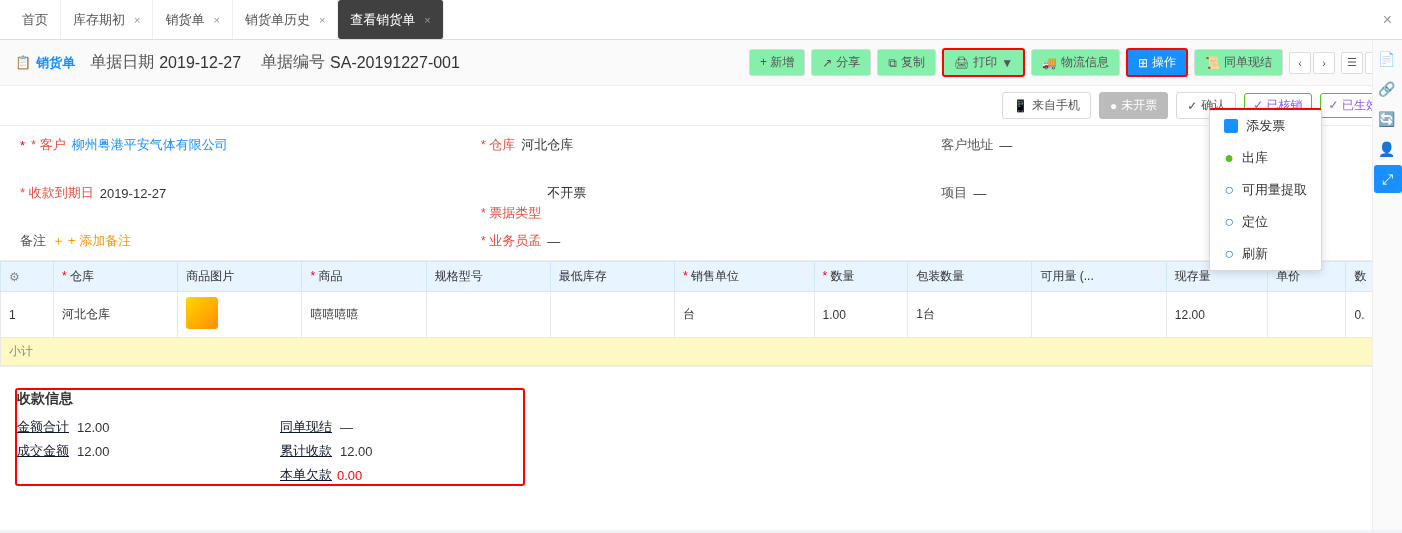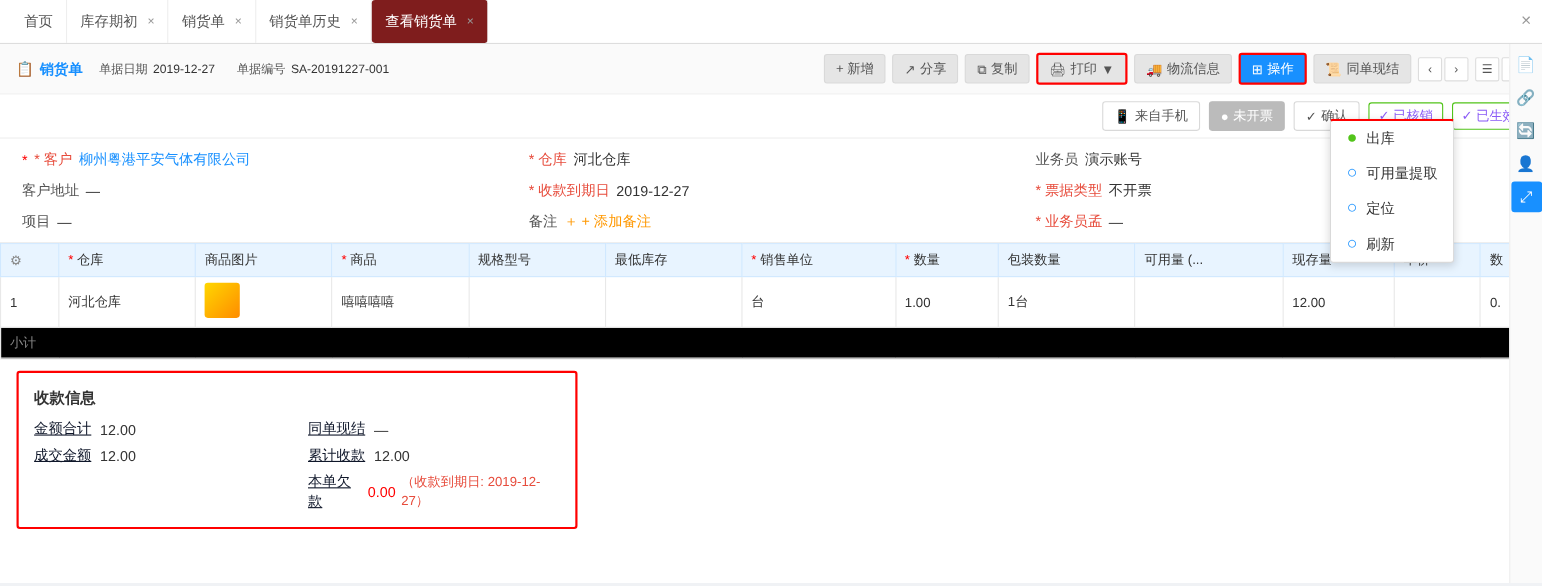--- a/index.html
+++ b/index.html
@@ -11,48 +11,48 @@
       background: #fff; border-bottom: 1px solid #ddd;
       padding: 0 10px; height: 40px; position: relative;
     }
     .tab-item {
       display: flex; align-items: center; gap: 5px;
       padding: 0 12px; height: 100%; cursor: pointer;
       font-size: 13px; color: #555; border-right: 1px solid #eee;
     }
     .tab-close { color: #999; font-size: 11px; cursor: pointer; margin-left: 4px; }
     .tab-item.highlight {
-      background: #7f1d1d; color: #fff; border-radius: 3px; padding: 4px 12px;
+      background: #404040; color: #fff; border-radius: 3px; padding: 4px 12px;
     }
     .tab-bar-close {
       margin-left: auto; font-size: 16px; cursor: pointer; color: #999;
     }
 
     
     .main-content {
       background: #fff; margin: 0; padding: 0;
       min-height: 490px; position: relative;
     }
 
     
     .doc-header {
       display: flex; align-items: center; gap: 15px;
       padding: 8px 15px; border-bottom: 1px solid #eee;
       background: #fafafa;
     }
     .doc-title { display: flex; align-items: center; gap: 5px; font-weight: bold; color: #1890ff; }
-    .doc-meta { display: flex; align-items: center; gap: 20px; font-size: 11px; color: #555; }
+    .doc-meta { display: flex; align-items: center; gap: 20px; font-size: 16px; color: #555; }
     .doc-meta span { display: flex; align-items: center; gap: 5px; }
     .toolbar-right {
       margin-left: auto; display: flex; align-items: center; gap: 6px;
     }
     .btn {
       display: inline-flex; align-items: center; gap: 4px;
       padding: 4px 10px; border: 1px solid #d9d9d9; border-radius: 3px;
-      background: #e5e5e5; cursor: pointer; font-size: 12px; color: #555;
+      background: #86efac; cursor: pointer; font-size: 12px; color: #555;
     }
     .btn-operate {
       background: #1890ff; color: #fff; border-color: #1890ff;
       border: 2px solid red;
     }
     .btn-tag-green {
       background: #fff; color: #8b5cf6; border: 1px solid #52c41a;
       border-radius: 3px; padding: 3px 8px; font-size: 12px;
     }
 
@@ -86,33 +86,33 @@
     th {
       background: #e8f4ff; border: 1px solid #d0e8ff;
       padding: 6px 8px; text-align: left; font-weight: normal; color: #333;
       white-space: nowrap;
     }
     th .required { color: red; }
     td {
       border: 1px solid #e8e8e8; padding: 5px 8px;
       background: #fff;
     }
-    tr.subtotal td { background: #000000; color: #888; }
+    tr.subtotal td { background: #fef9c3; color: #888; }
     .settings-icon { color: #888; cursor: pointer; }
 
     
     .product-img {
       width: 32px; height: 32px; background: linear-gradient(135deg, #ffd700, #ff8c00);
       border-radius: 3px; display: inline-block;
     }
 
     
     .payment-section {
-      border: 2px solid red; margin: 10px 15px;
-      padding: 14px; border-radius: 3px; max-width: 510px;
+      border: 2px solid red; margin: 21px 15px;
+      border-radius: 3px; max-width: 510px;
       background: #fff;
     }
     .payment-title { font-weight: bold; font-size: 14px; margin-bottom: 10px; }
     .payment-grid { display: grid; grid-template-columns: 1fr 1fr; gap: 6px 20px; }
     .payment-row { display: flex; align-items: center; gap: 8px; }
     .payment-label { color: #0f172a; text-decoration: underline; }
     .payment-value { color: #333; }
     .payment-value-red { color: red; }
 
     
@@ -255,20 +255,24 @@
       <span>已核销</span>
     </button>
     <button class="btn-tag-green">
       <span>✓</span>
       <span>已生效</span>
     </button>
   </div>
 
   <div class="dropdown-menu">
     <div class="dropdown-item">
+      <span class="square-icon"></span>
+      <span>添发票</span>
+    </div>
+    <div class="dropdown-item">
       <span class="dot-green">●</span>
       <span>出库</span>
     </div>
     <div class="dropdown-item">
       <span class="dot-blue">○</span>
       <span>可用量提取</span>
     </div>
     <div class="dropdown-item">
       <span class="dot-blue">○</span>
       <span>定位</span>
@@ -283,33 +287,29 @@
     <div class="field-row">
       <span class="field-label field-required">* </span>
       <span class="field-label" style="color:#e74c3c;">* 客户</span>
       <span class="field-value field-link">柳州粤港平安气体有限公司</span>
     </div>
     <div class="field-row">
       <span class="field-label" style="color:#e74c3c;">* 仓库</span>
       <span class="field-value">河北仓库</span>
     </div>
     <div class="field-row">
-      <span class="field-label">业务员</span>
-      <span class="field-value">演示账号</span>
-    </div>
-    <div class="field-row">
       <span class="field-label">客户地址</span>
       <span class="field-value">—</span>
     </div>
     <div class="field-row">
       <span class="field-label" style="color:#e74c3c;">* 收款到期日</span>
       <span class="field-value">2019-12-27</span>
     </div>
     <div class="field-row">
-      <span class="field-label" style="color:#e74c3c;">* 票据类型</span>
+      <span class="field-label" style="color:#e74c3c;margin-top:40px;">* 票据类型</span>
       <span class="field-value">不开票</span>
     </div>
     <div class="field-row">
       <span class="field-label">项目</span>
       <span class="field-value">—</span>
     </div>
     <div class="field-row">
       <span class="field-label">备注</span>
       <span class="add-note-btn">
         <span>＋</span>
@@ -381,21 +381,20 @@
         <span class="payment-label">成交金额</span>
         <span class="payment-value">12.00</span>
       </div>
       <div class="payment-row">
         <span class="payment-label">累计收款</span>
         <span class="payment-value">12.00</span>
       </div>
       <div style="grid-column: 2; display:flex; gap:5px; align-items:center;">
         <span class="payment-label">本单欠款</span>
         <span class="payment-value-red">0.00</span>
-        <span class="payment-value" style="color:#e74c3c; font-size:12px;">（收款到期日: 2019-12-27）</span>
       </div>
     </div>
   </div>
 
   <div class="right-sidebar">
     <div class="sidebar-icon">📄</div>
     <div class="sidebar-icon">🔗</div>
     <div class="sidebar-icon">🔄</div>
     <div class="sidebar-icon">👤</div>
     <div class="sidebar-icon sidebar-icon-active">⤢</div>

